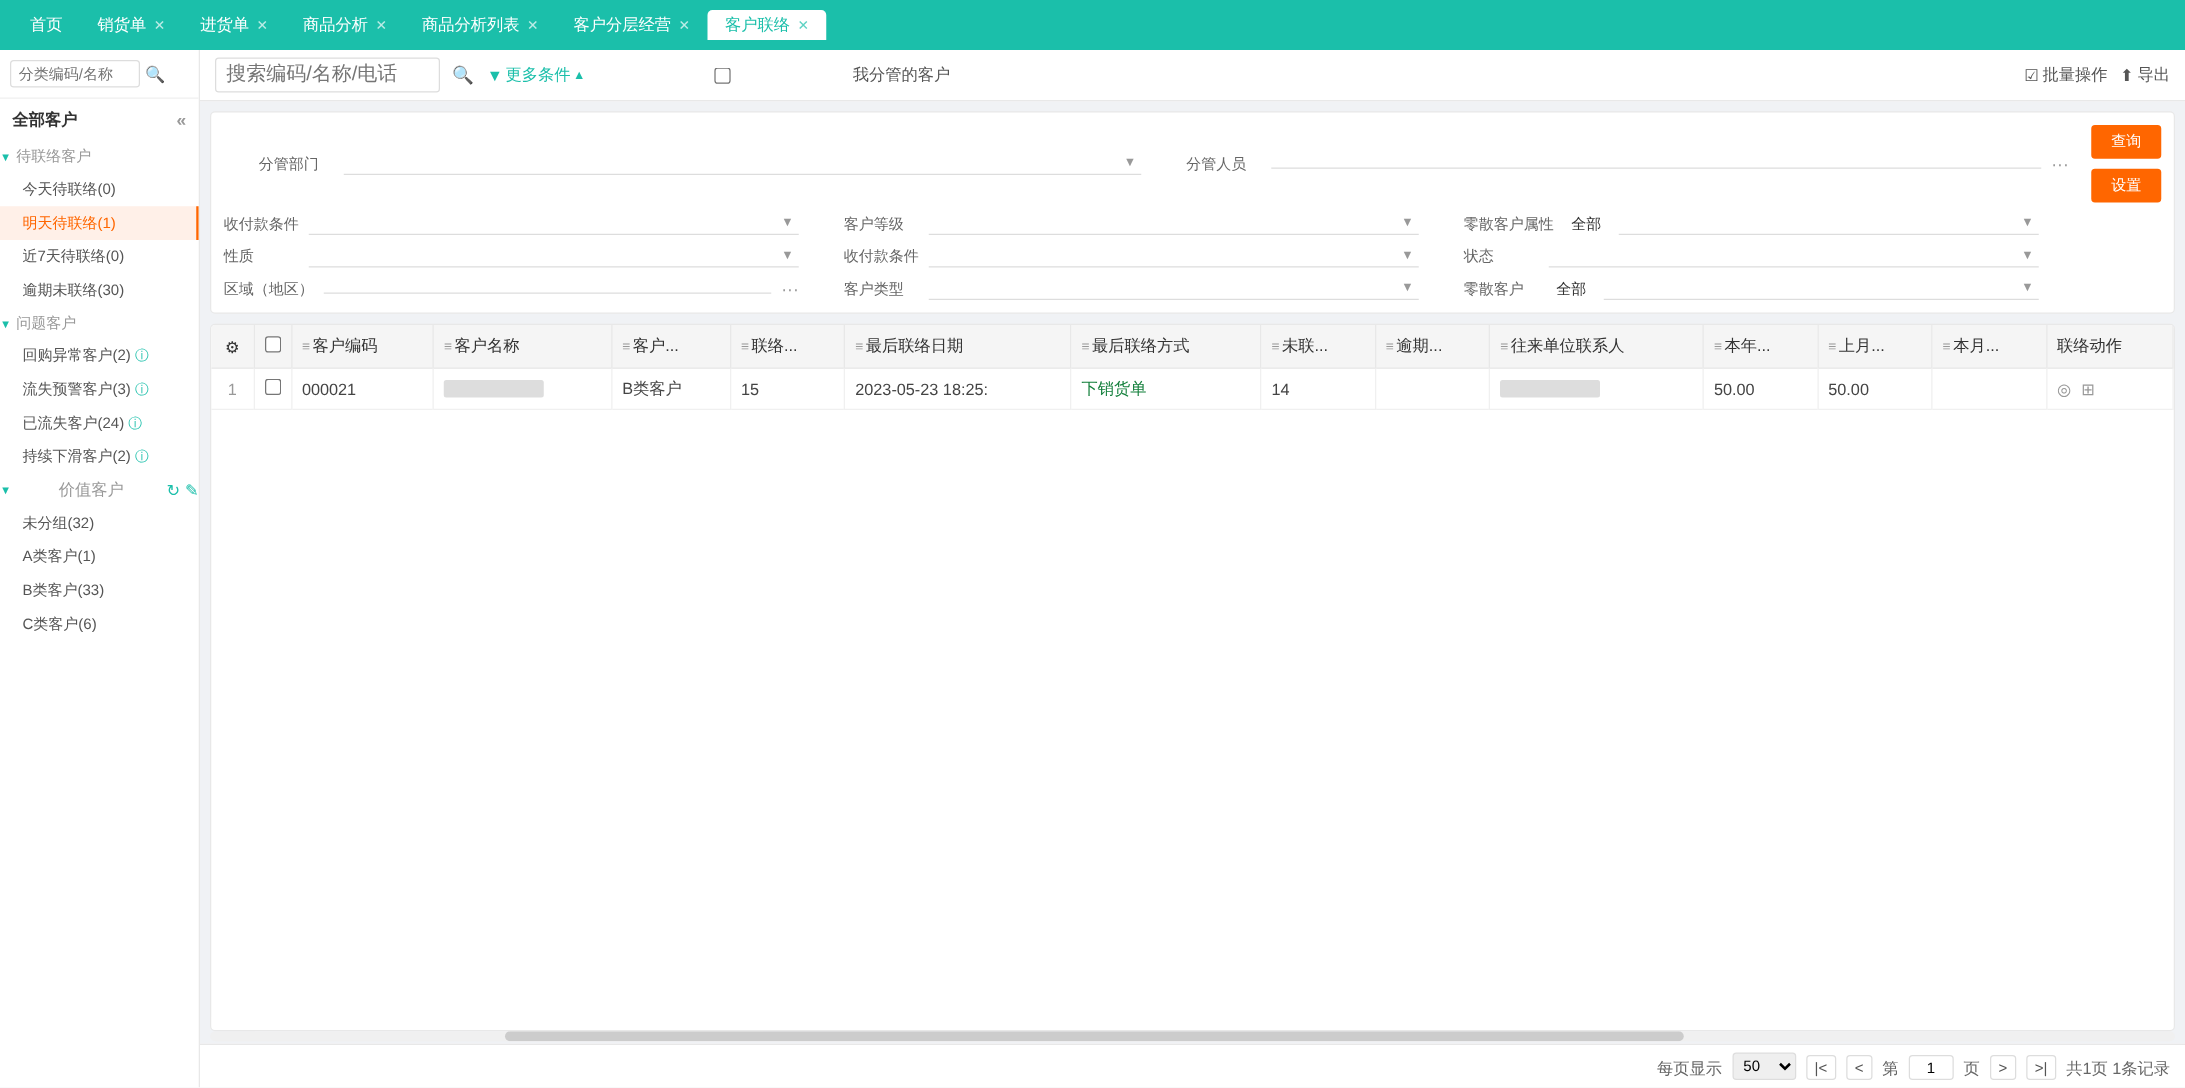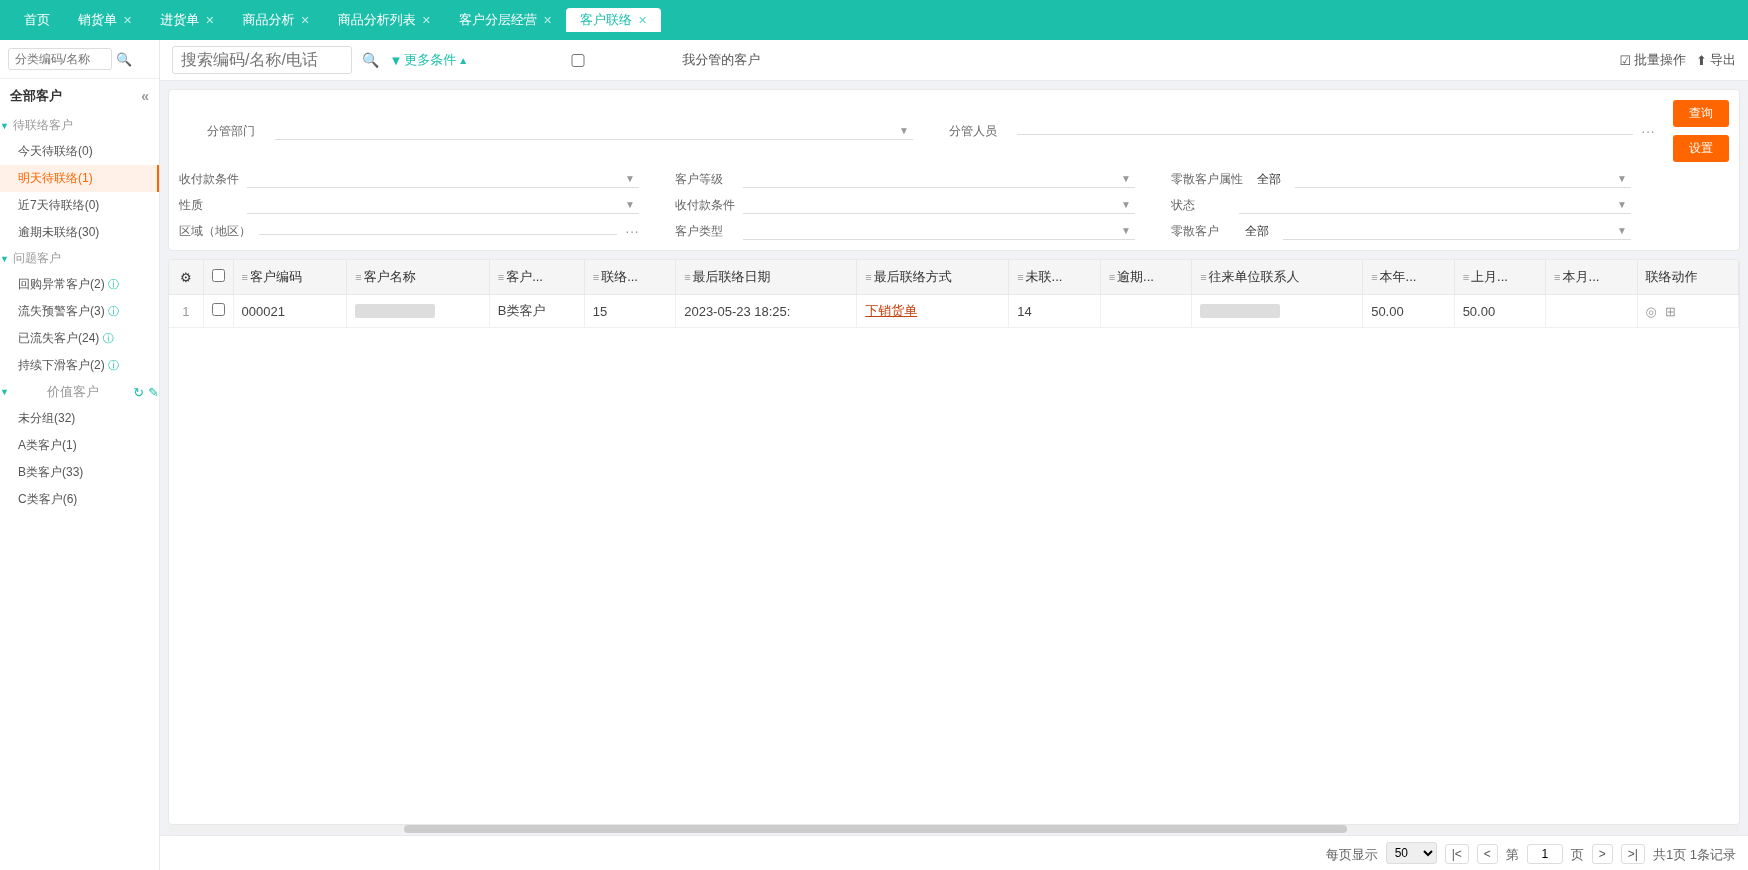--- a/index.html
+++ b/index.html
@@ -281,22 +281,21 @@
     .customer-name-blur {
       display: inline-block;
       background: #ddd;
       color: transparent;
       border-radius: 2px;
       min-width: 80px;
       height: 14px;
       user-select: none;
     }
     .link-text {
-      color: #c2410c;
-      text-decoration: underline;
+      color: #15803d;
       cursor: pointer;
     }
     .action-icons { display: flex; gap: 8px; color: #999; cursor: pointer; font-size: 14px; }
 
     
     .pagination {
       background: #fff;
       border-top: 1px solid #e8e8e8;
       padding: 6px 12px;
       display: flex;

